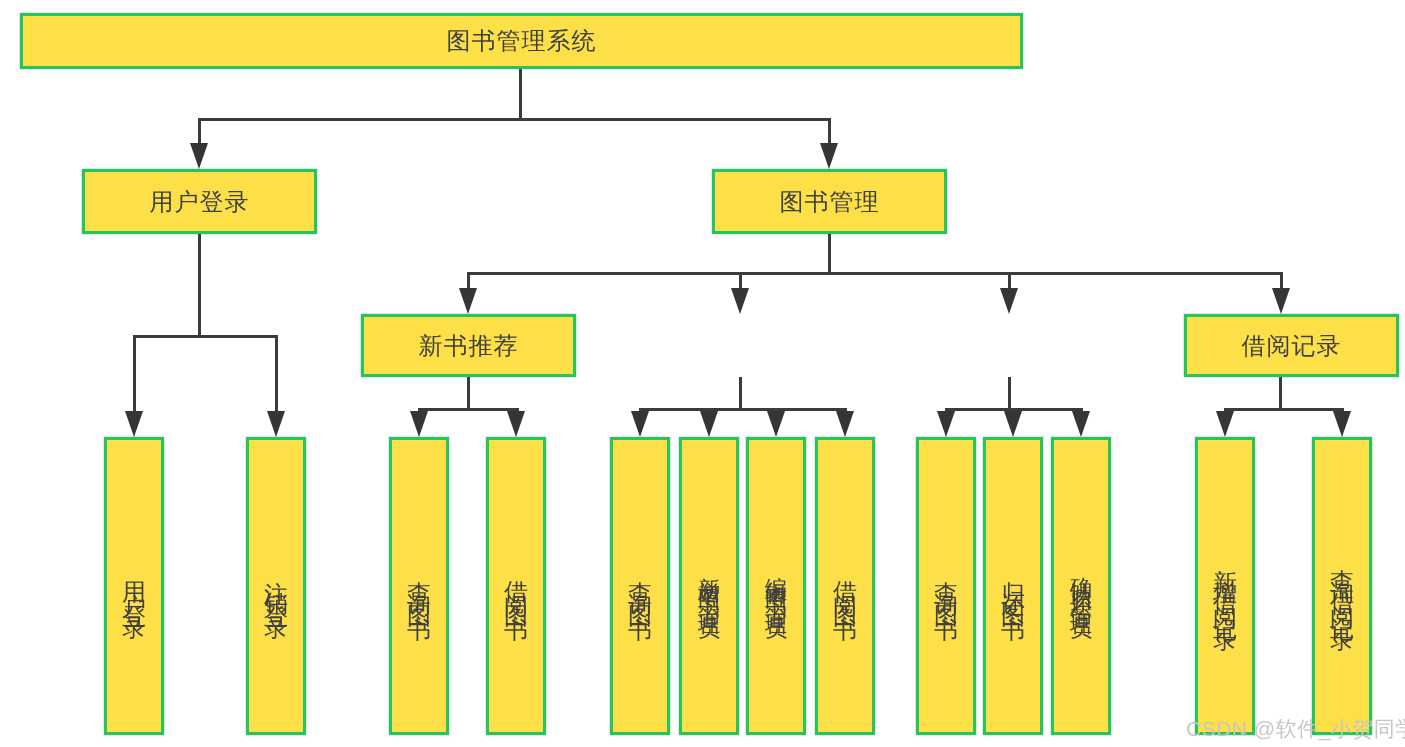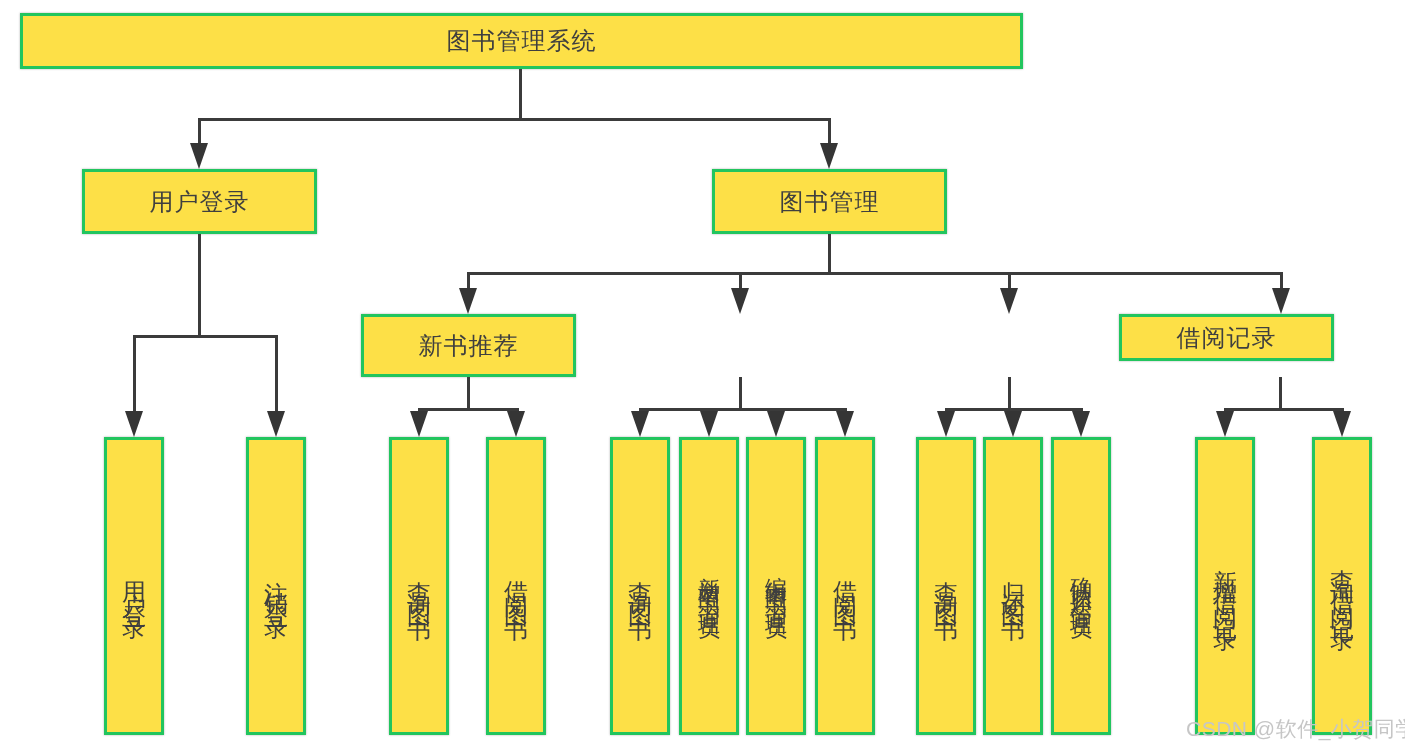--- a/index.html
+++ b/index.html
@@ -89,21 +89,21 @@
   <div class="vline" style="left:467px;top:272px;height:20px;"></div>
   <div class="tri" style="left:459px;top:288px;"></div>
   <div class="vline" style="left:739px;top:272px;height:20px;"></div>
   <div class="tri" style="left:731px;top:288px;"></div>
   <div class="vline" style="left:1008px;top:272px;height:20px;"></div>
   <div class="tri" style="left:1000px;top:288px;"></div>
   <div class="vline" style="left:1280px;top:272px;height:20px;"></div>
   <div class="tri" style="left:1272px;top:288px;"></div>
 
   <div class="node" style="left:361px;top:314px;width:215px;height:63px;">新书推荐</div>
-  <div class="node" style="left:1119px;top:314px;width:215px;height:47px;">借阅记录</div>
+  <div class="node" style="left:1184px;top:314px;width:215px;height:63px;">借阅记录</div>
 
   <div class="vline" style="left:467px;top:377px;height:31px;"></div>
   <div class="hline" style="left:418px;top:408px;width:101px;"></div>
   <div class="vline" style="left:418px;top:408px;height:12px;"></div>
   <div class="tri" style="left:410px;top:411px;"></div>
   <div class="vline" style="left:515px;top:408px;height:12px;"></div>
   <div class="tri" style="left:507px;top:411px;"></div>
 
   <div class="vline" style="left:739px;top:377px;height:31px;"></div>
   <div class="hline" style="left:639px;top:408px;width:208px;"></div>

